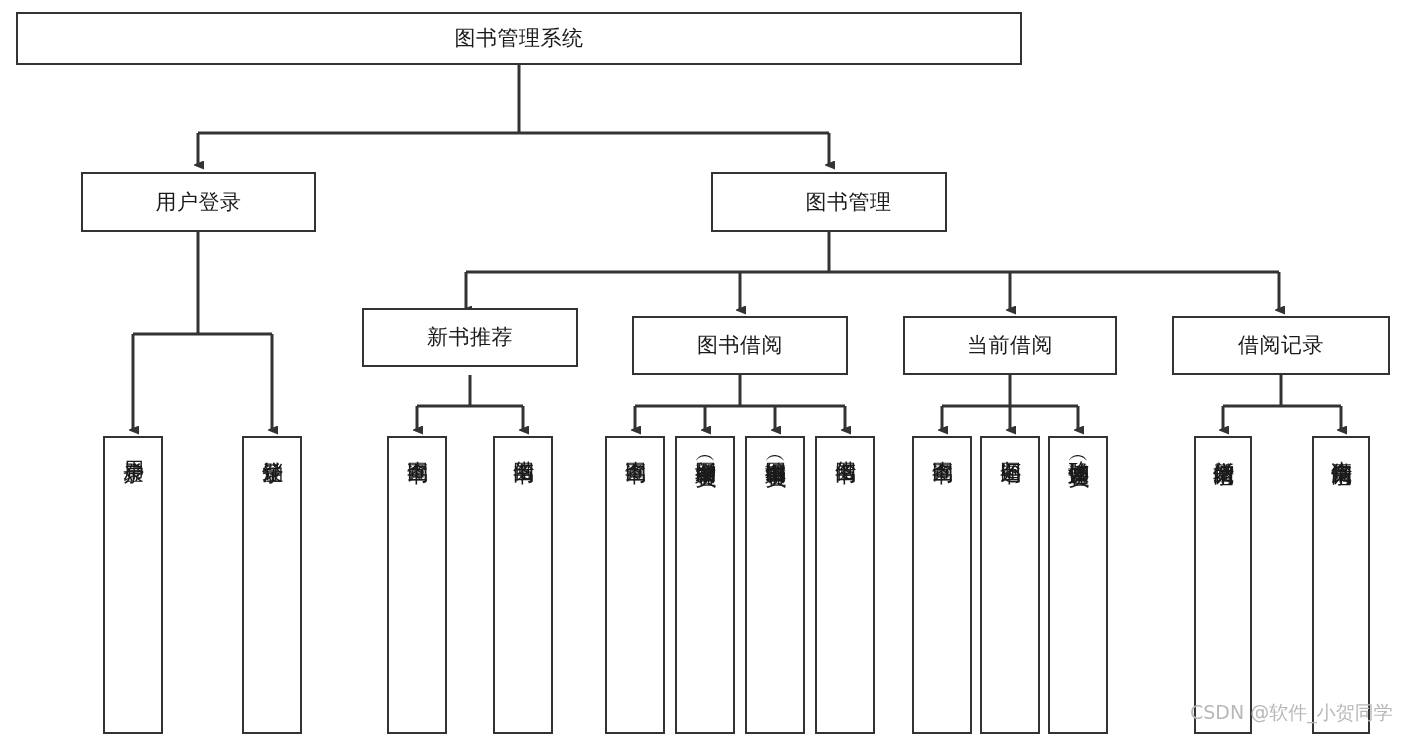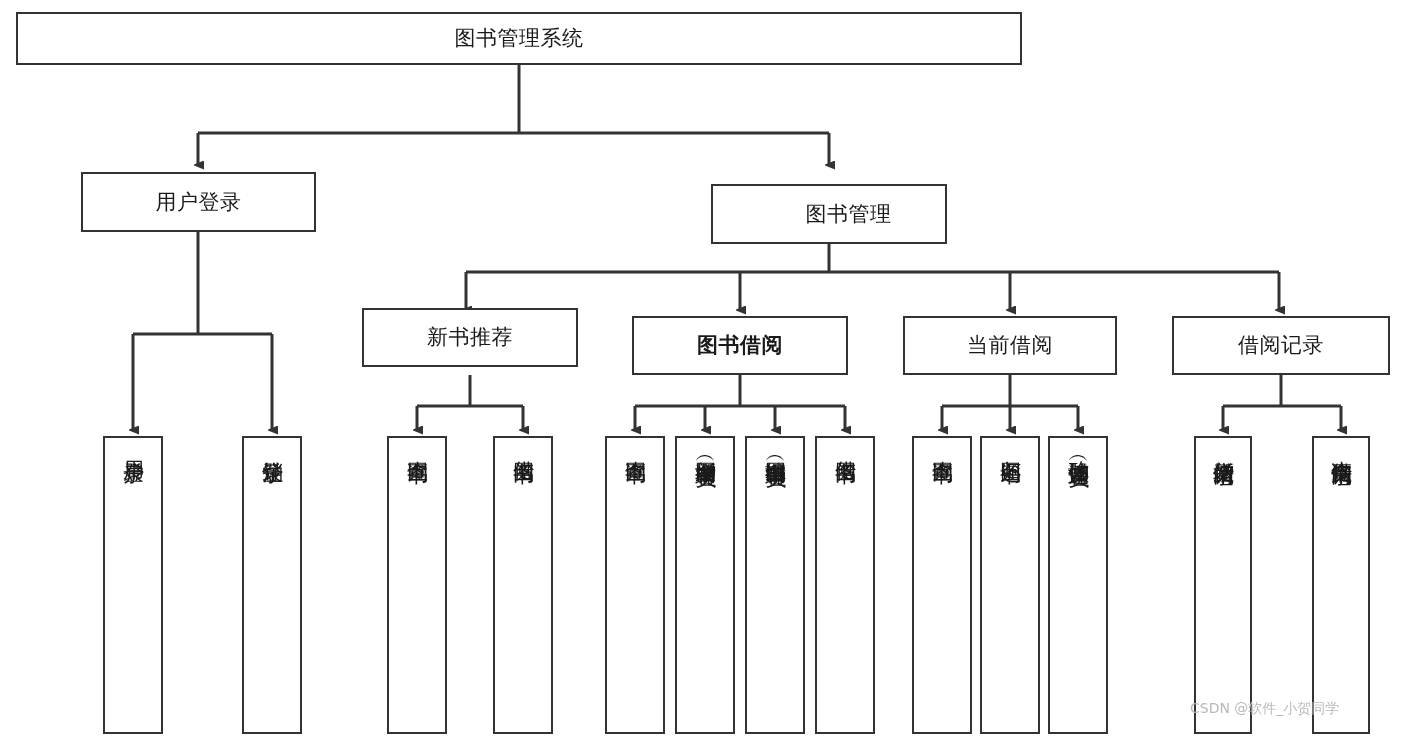--- a/index.html
+++ b/index.html
@@ -60,21 +60,21 @@
     text-orientation: upright;
     font-size: 21px;
     line-height: 1.12;
     letter-spacing: 1px;
     white-space: nowrap;
   }
   .watermark {
     position: absolute;
     left: 1190px;
     top: 700px;
-    font-size: 14px;
+    font-size: 19px;
     color: #b8b8b8;
     white-space: nowrap;
     z-index: 5;
     font-family: "DejaVu Sans", "Liberation Sans", sans-serif;
     text-align: right;
   }
 </style>
 </head>
 <body>
 
@@ -133,28 +133,28 @@
     </g>
   </svg>
 
   <div class="node horizontal" style="left:16px; top:12px; width:1006px; height:53px;">
     <span class="node-label">图书管理系统</span>
   </div>
 
   <div class="node horizontal" style="left:81px; top:172px; width:235px; height:60px;">
     <span class="node-label">用户登录</span>
   </div>
-  <div class="node horizontal" style="left:711px; top:184px; width:236px; height:60px;padding-left:39px;">
+  <div class="node horizontal" style="left:711px; top:172px; width:236px; height:60px;padding-left:39px;">
     <span class="node-label">图书管理</span>
   </div>
 
   <div class="node horizontal" style="left:362px; top:308px; width:216px; height:59px;">
     <span class="node-label">新书推荐</span>
   </div>
-  <div class="node horizontal" style="left:632px; top:316px; width:216px; height:59px;font-weight:bold;">
+  <div class="node horizontal" style="left:632px; top:316px; width:216px; height:59px;">
     <span class="node-label">图书借阅</span>
   </div>
   <div class="node horizontal" style="left:1172px; top:316px; width:218px; height:59px;">
     <span class="node-label">借阅记录</span>
   </div>
   <div class="node horizontal" style="left:903px; top:316px; width:214px; height:59px;">
     <span class="node-label">当前借阅</span>
   </div>
 
   <div class="node vertical" style="left:103px; top:436px; width:60px; height:298px;">

